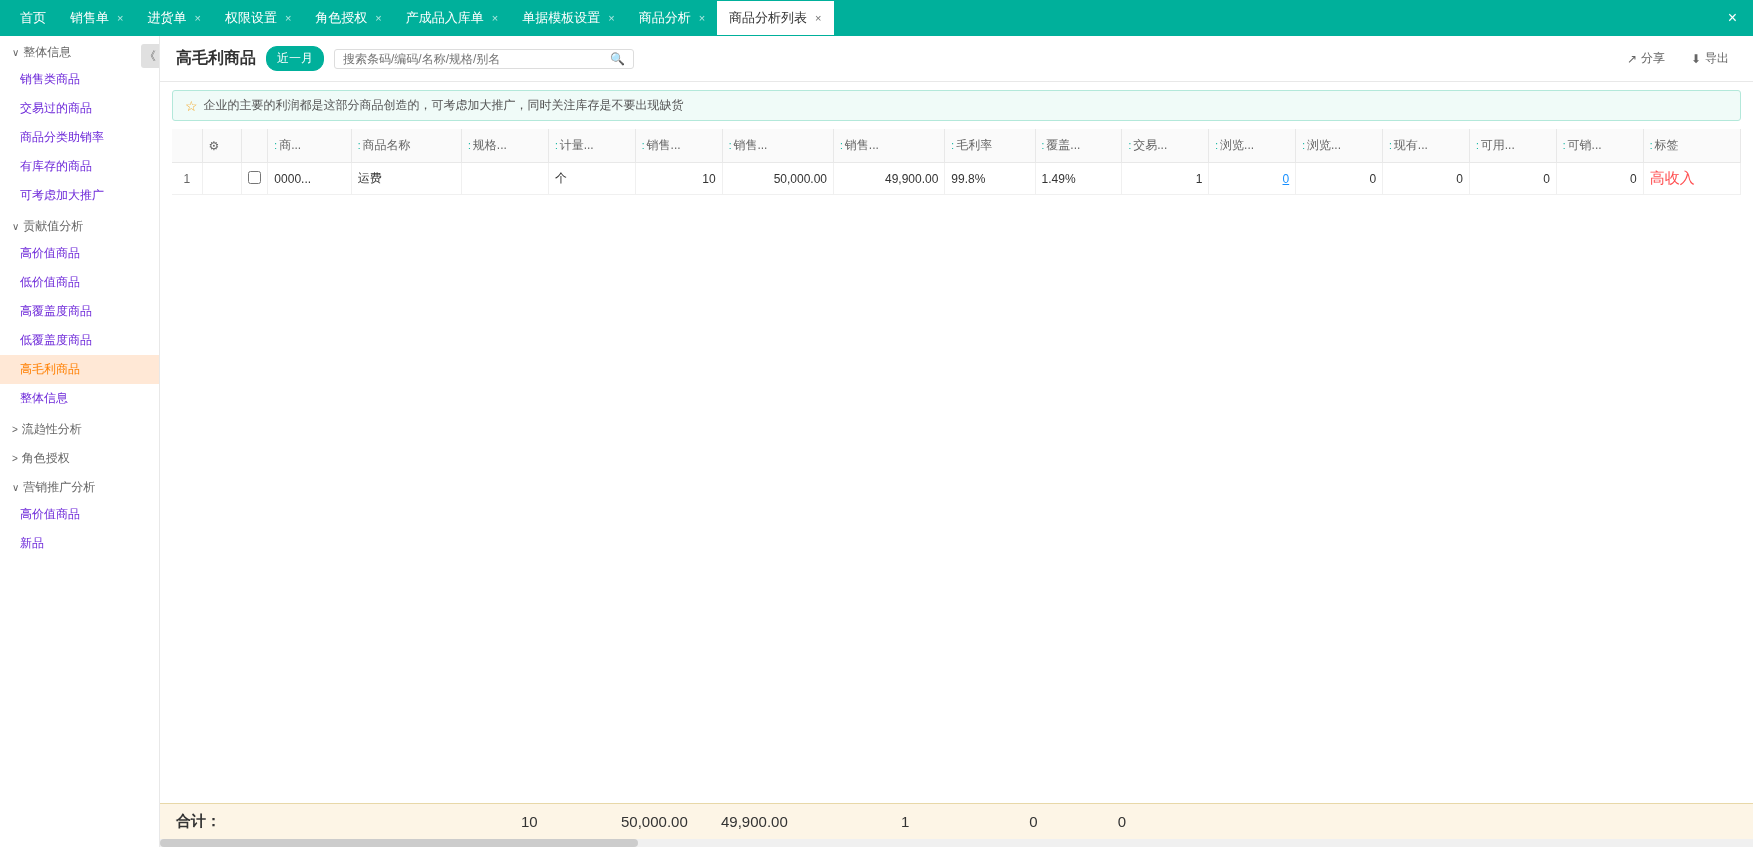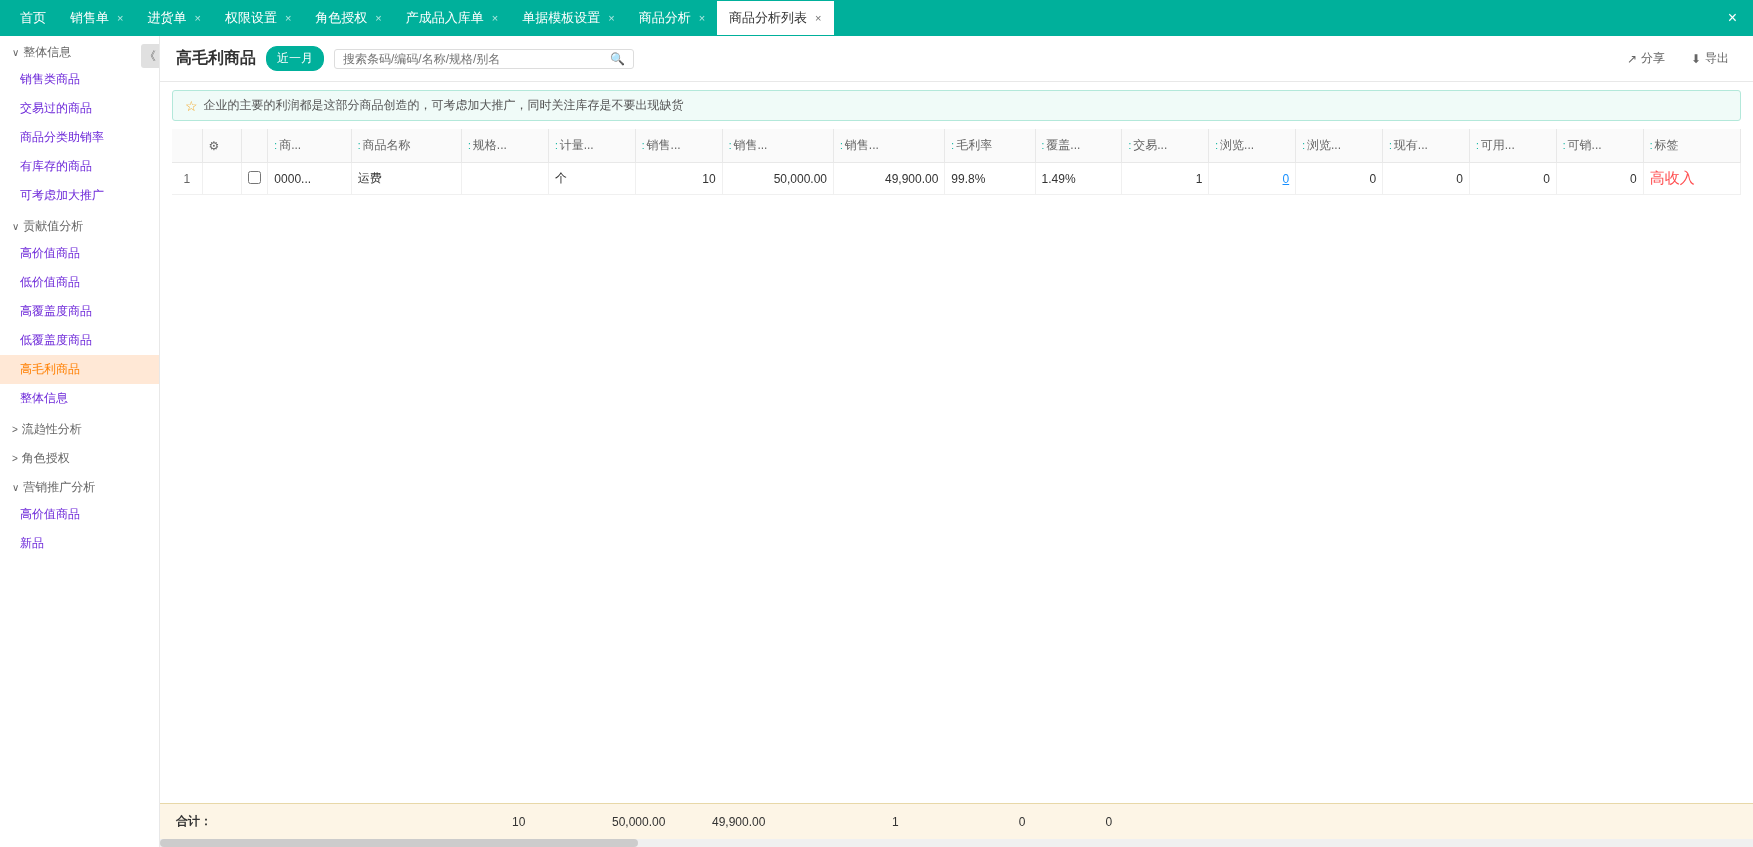--- a/index.html
+++ b/index.html
@@ -211,21 +211,21 @@
     }
     .link-style { color: #1890ff; text-decoration: underline; cursor: pointer; }
 
     
     .footer-summary {
       background: #fdf5e6;
       border-top: 1px solid #e8d8a8;
       padding: 8px 16px;
       display: flex;
       align-items: center;
-      font-size: 12px;
+      font-size: 15px;
       color: #333;
       min-height: 36px;
     }
     .summary-label { margin-right: 20px; font-weight: bold; }
     .summary-item {
       margin-right: 20px;
       min-width: 80px;
     }
 
     

